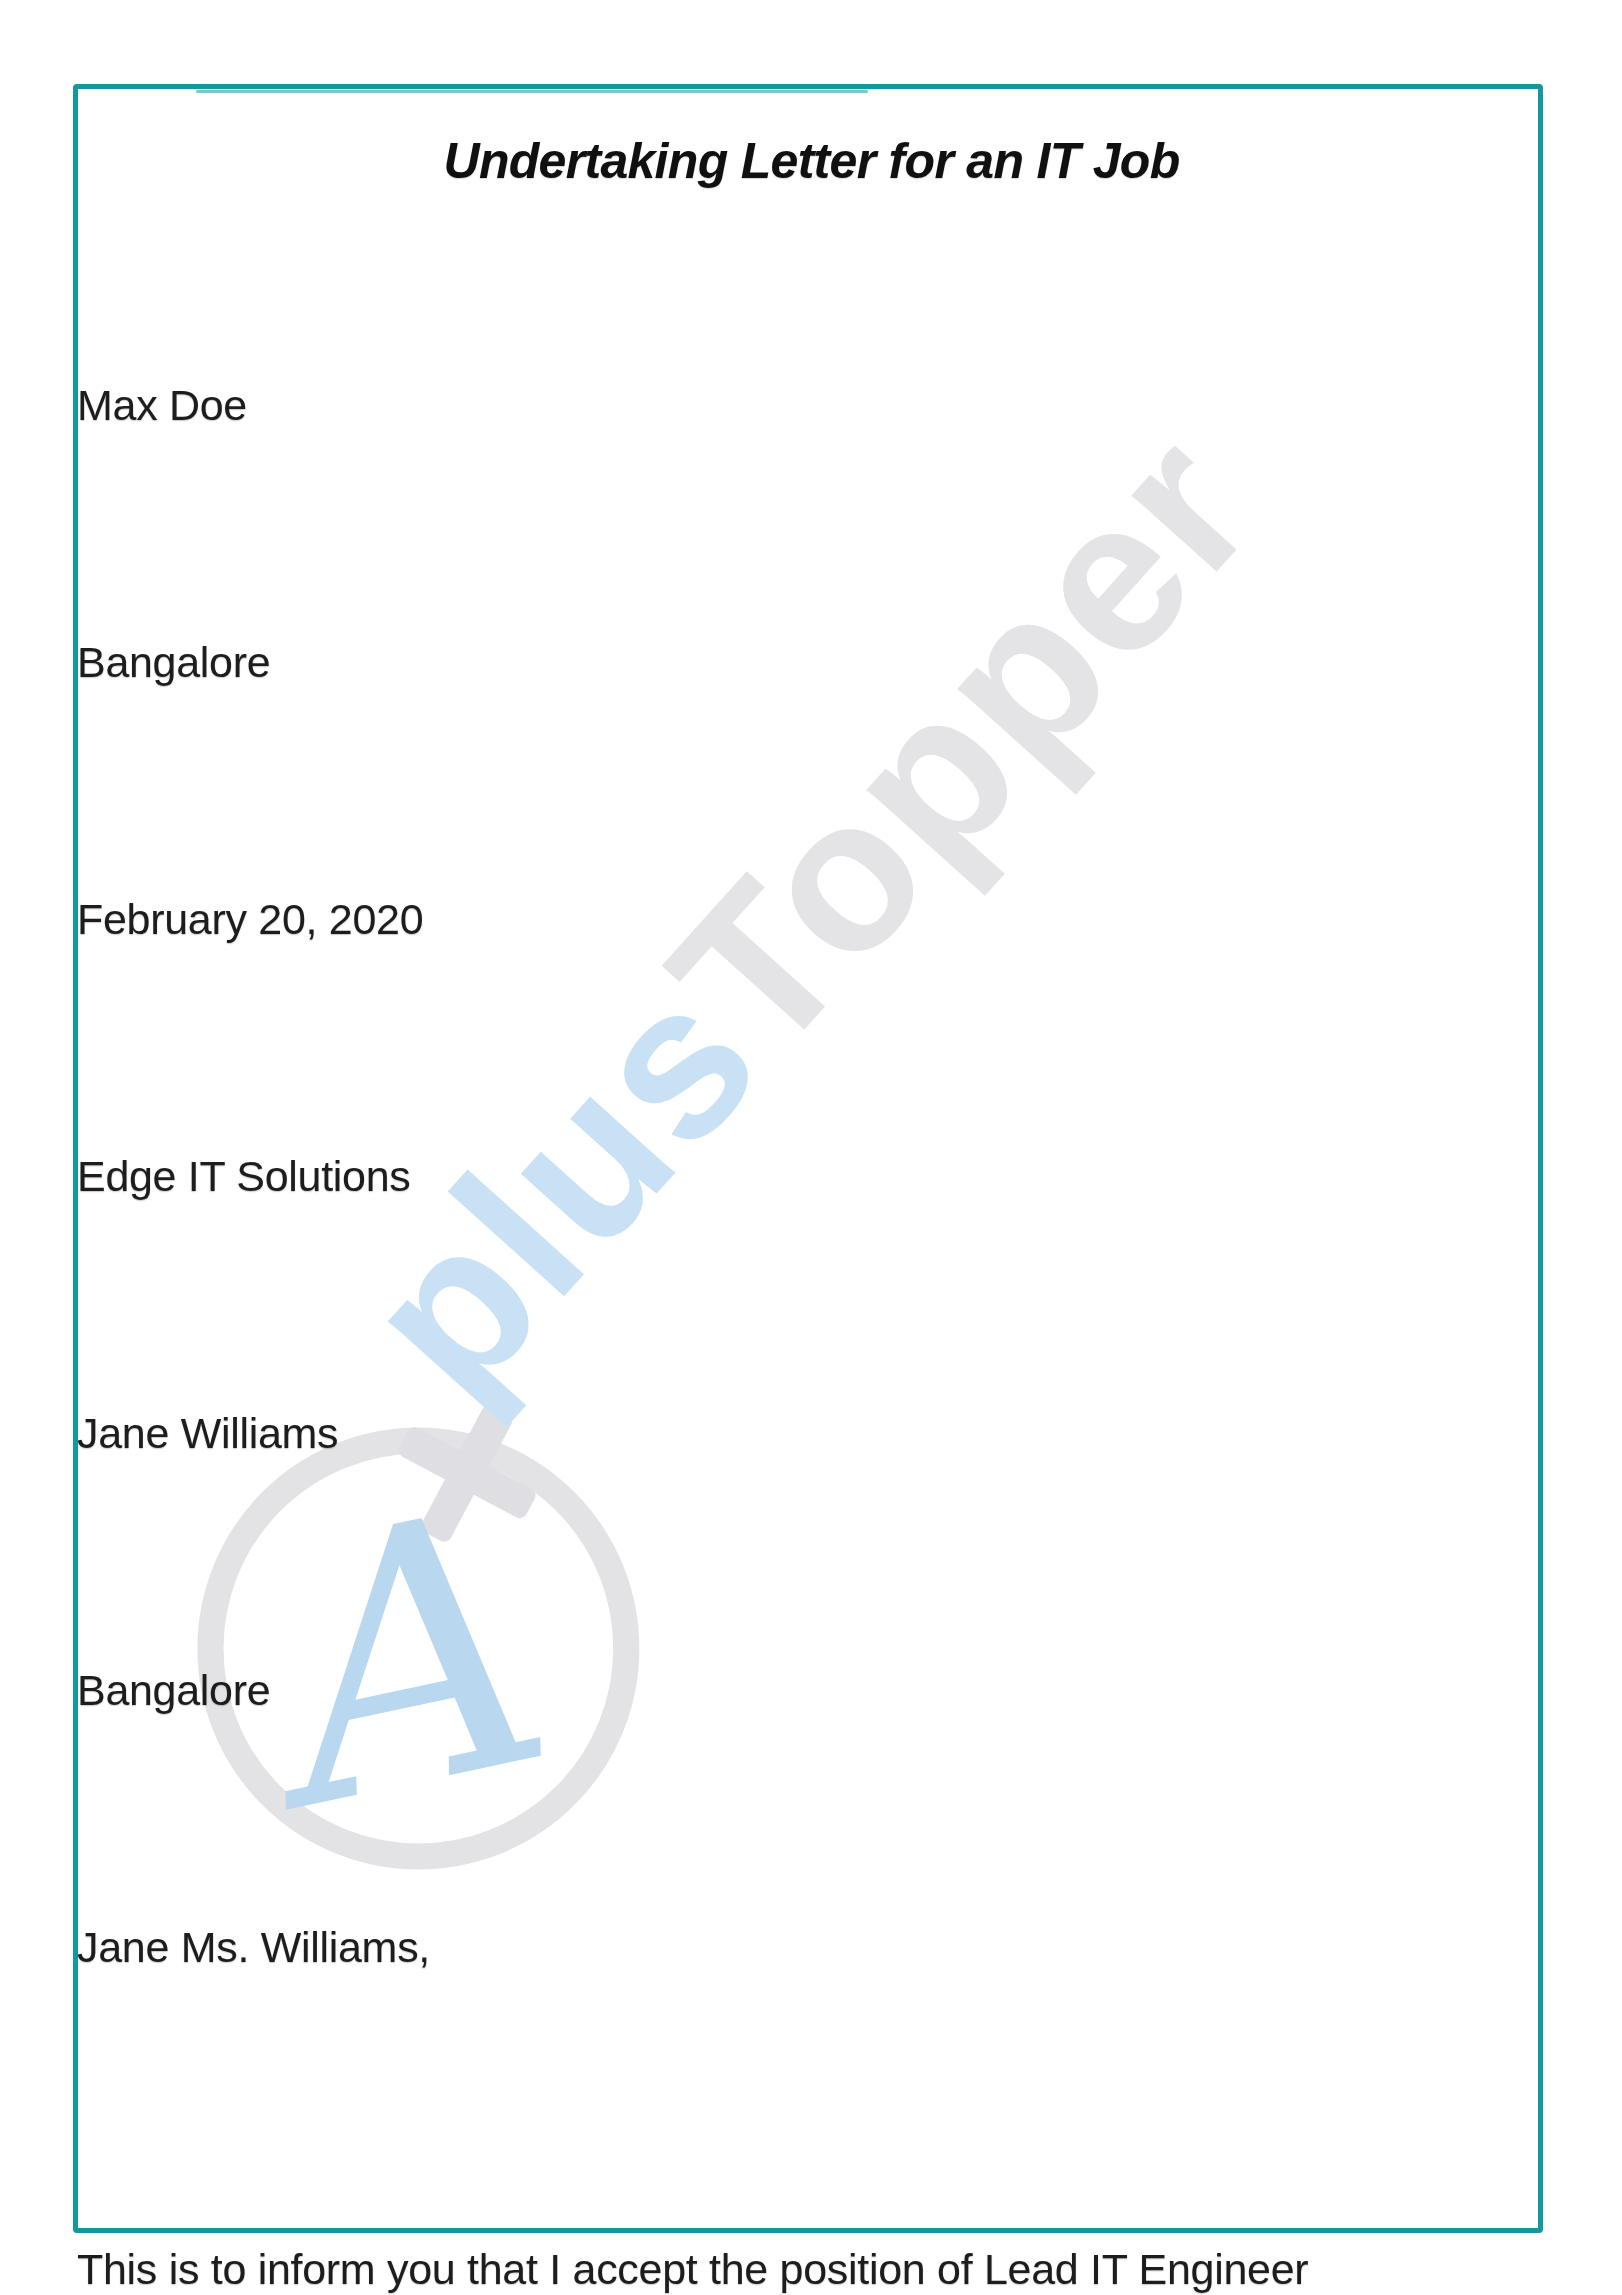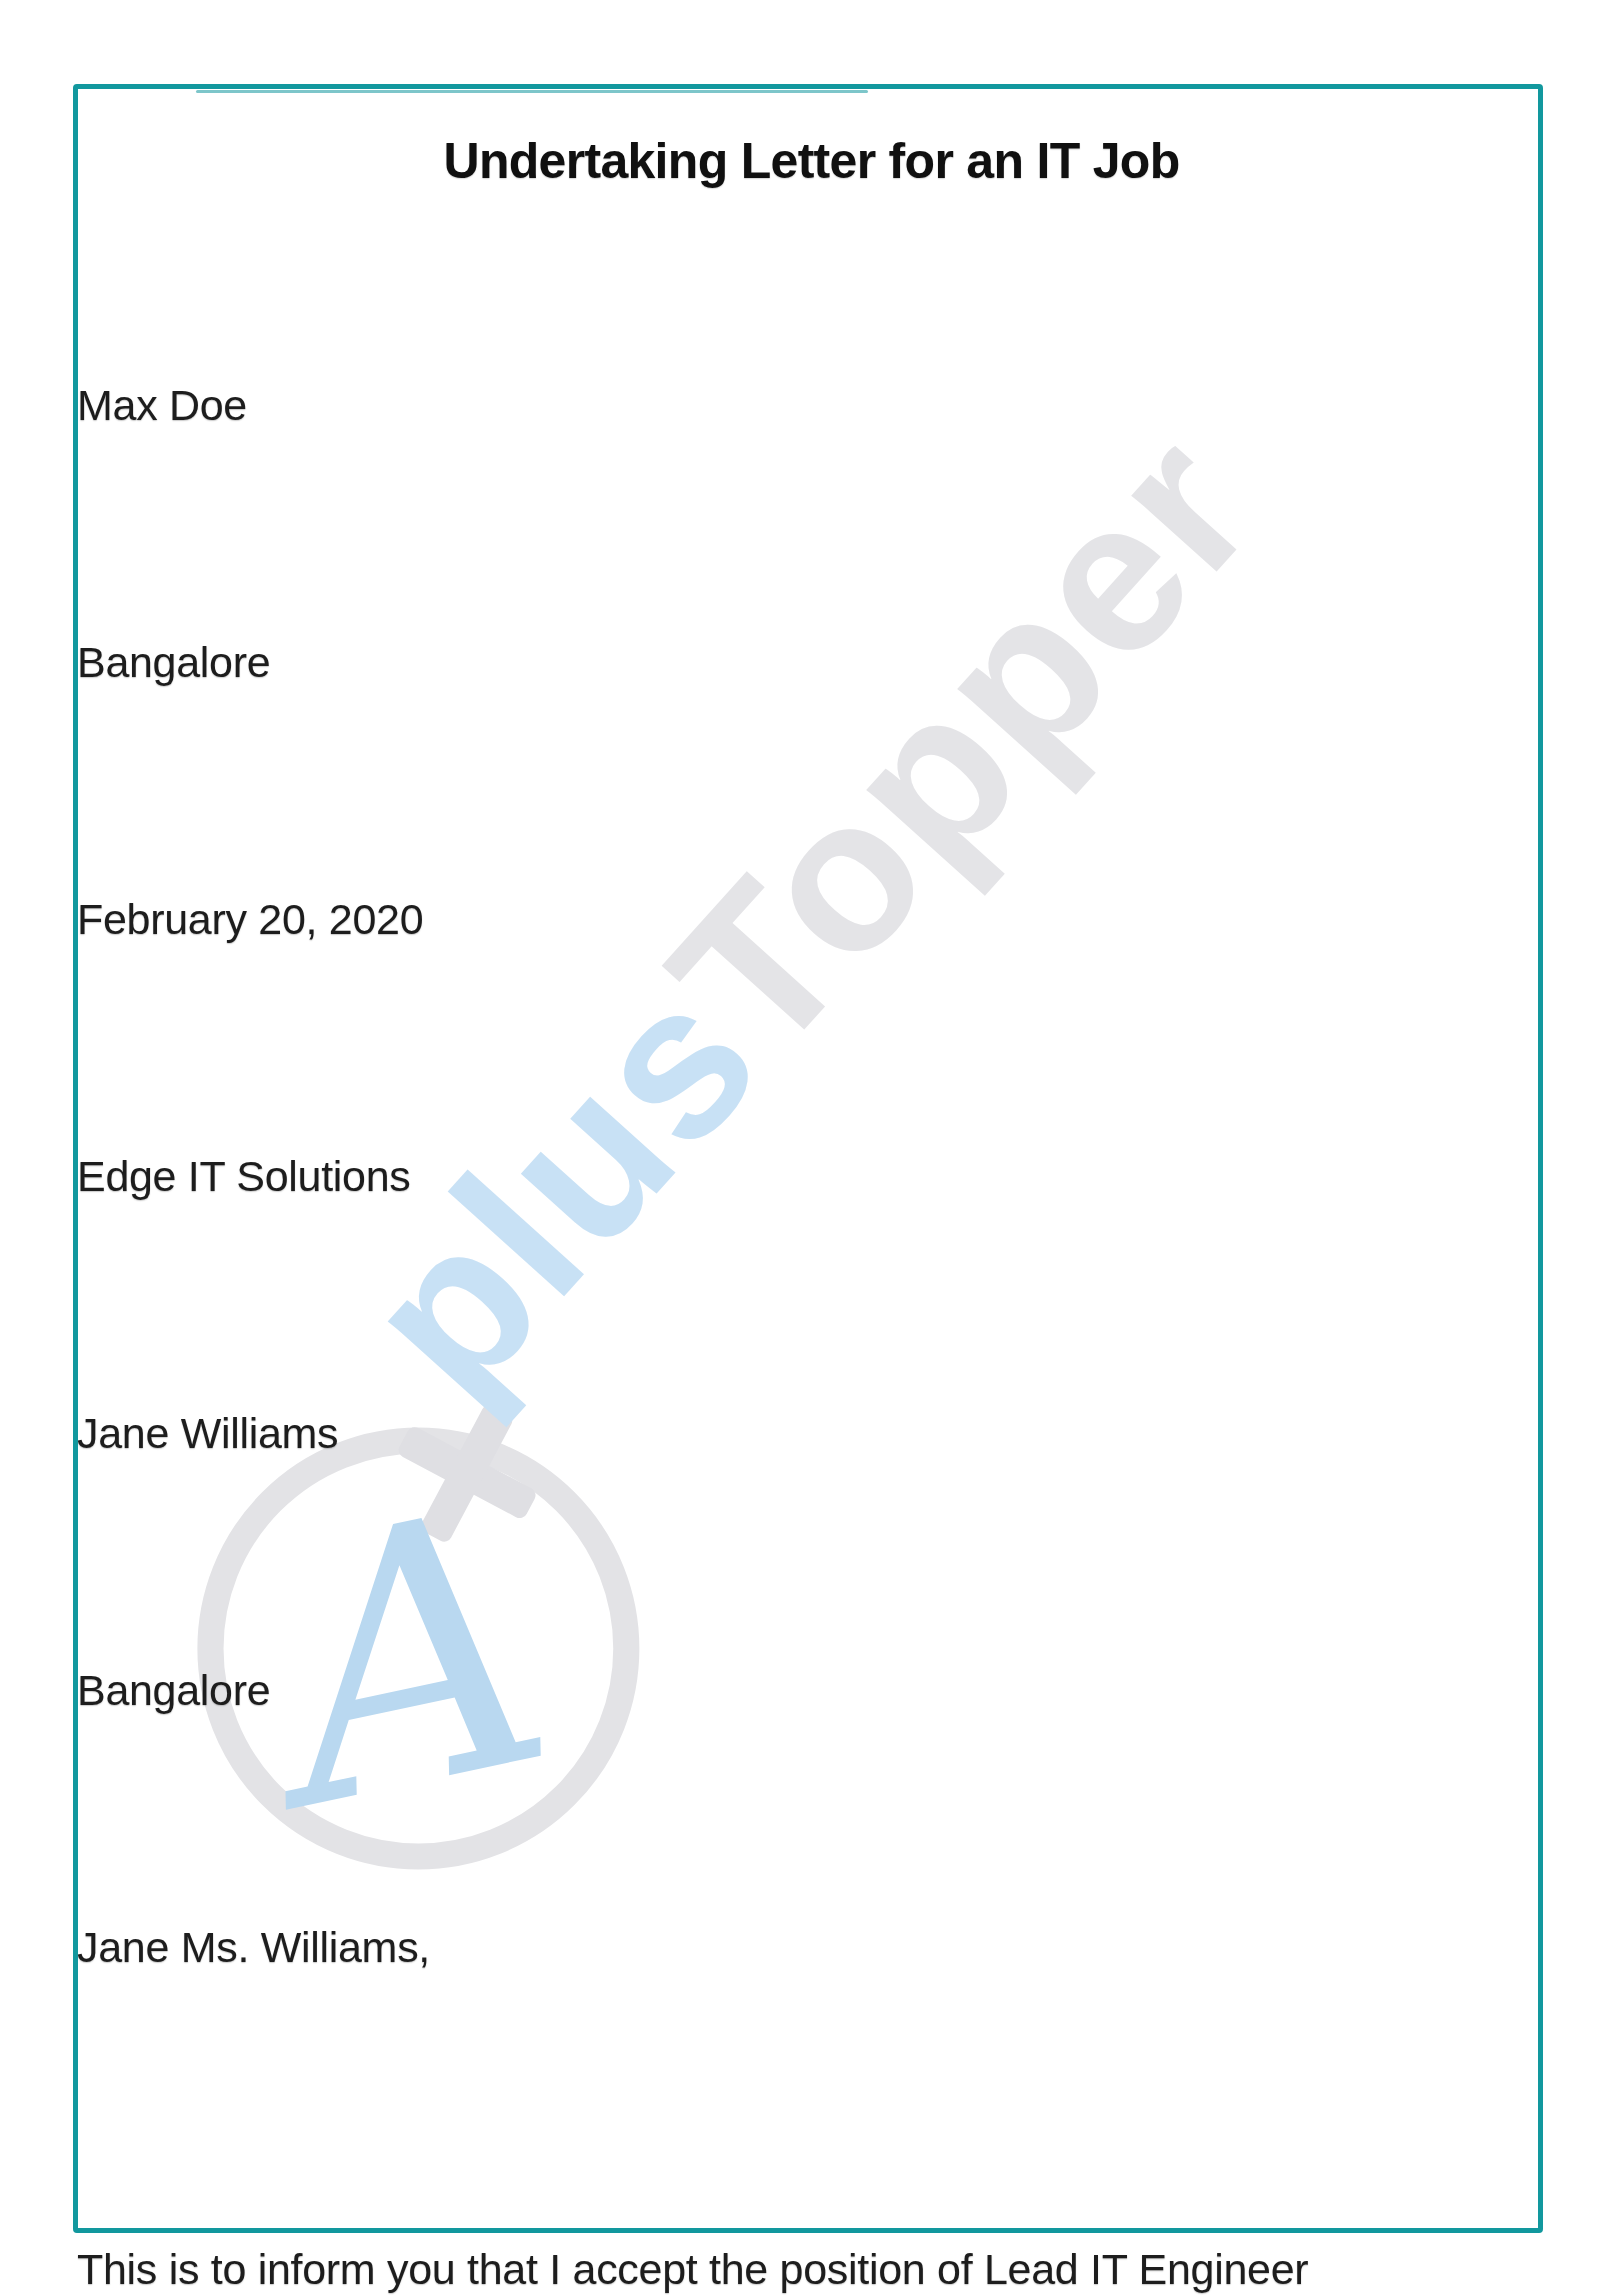--- a/index.html
+++ b/index.html
@@ -80,20 +80,21 @@
     width: 1623px;
     margin: 0;
     text-align: center;
     font-weight: bold;
     font-size: 50px;
     line-height: 1;
     letter-spacing: -0.7px;
     color: #101010;
     text-shadow: 0 1.3px 1.3px rgba(0,0,0,0.18);
     font-family: "Liberation Sans", sans-serif;
+    font-style: italic;
   }
   .body {
     position: absolute;
     left: 77px;
     top: 243px;
     width: 1407px;
     font-size: 43px;
     line-height: 65px;
     letter-spacing: -0.3px;
     color: #1d1d1d;

